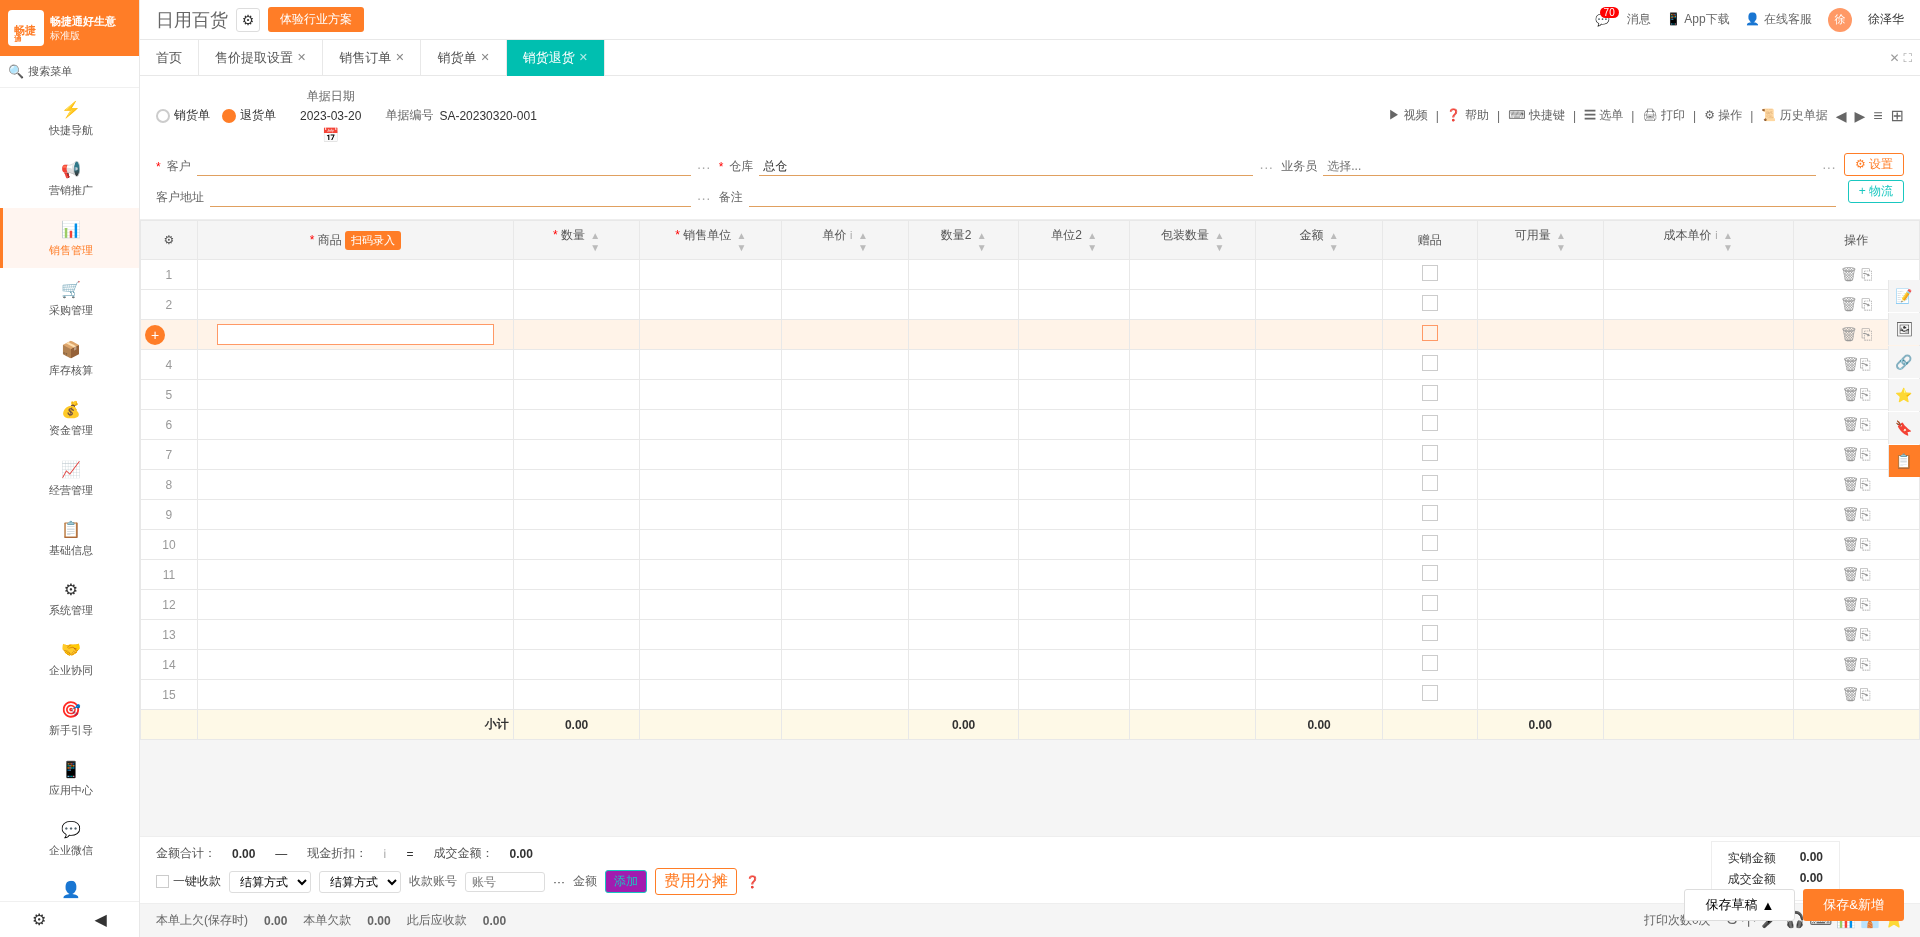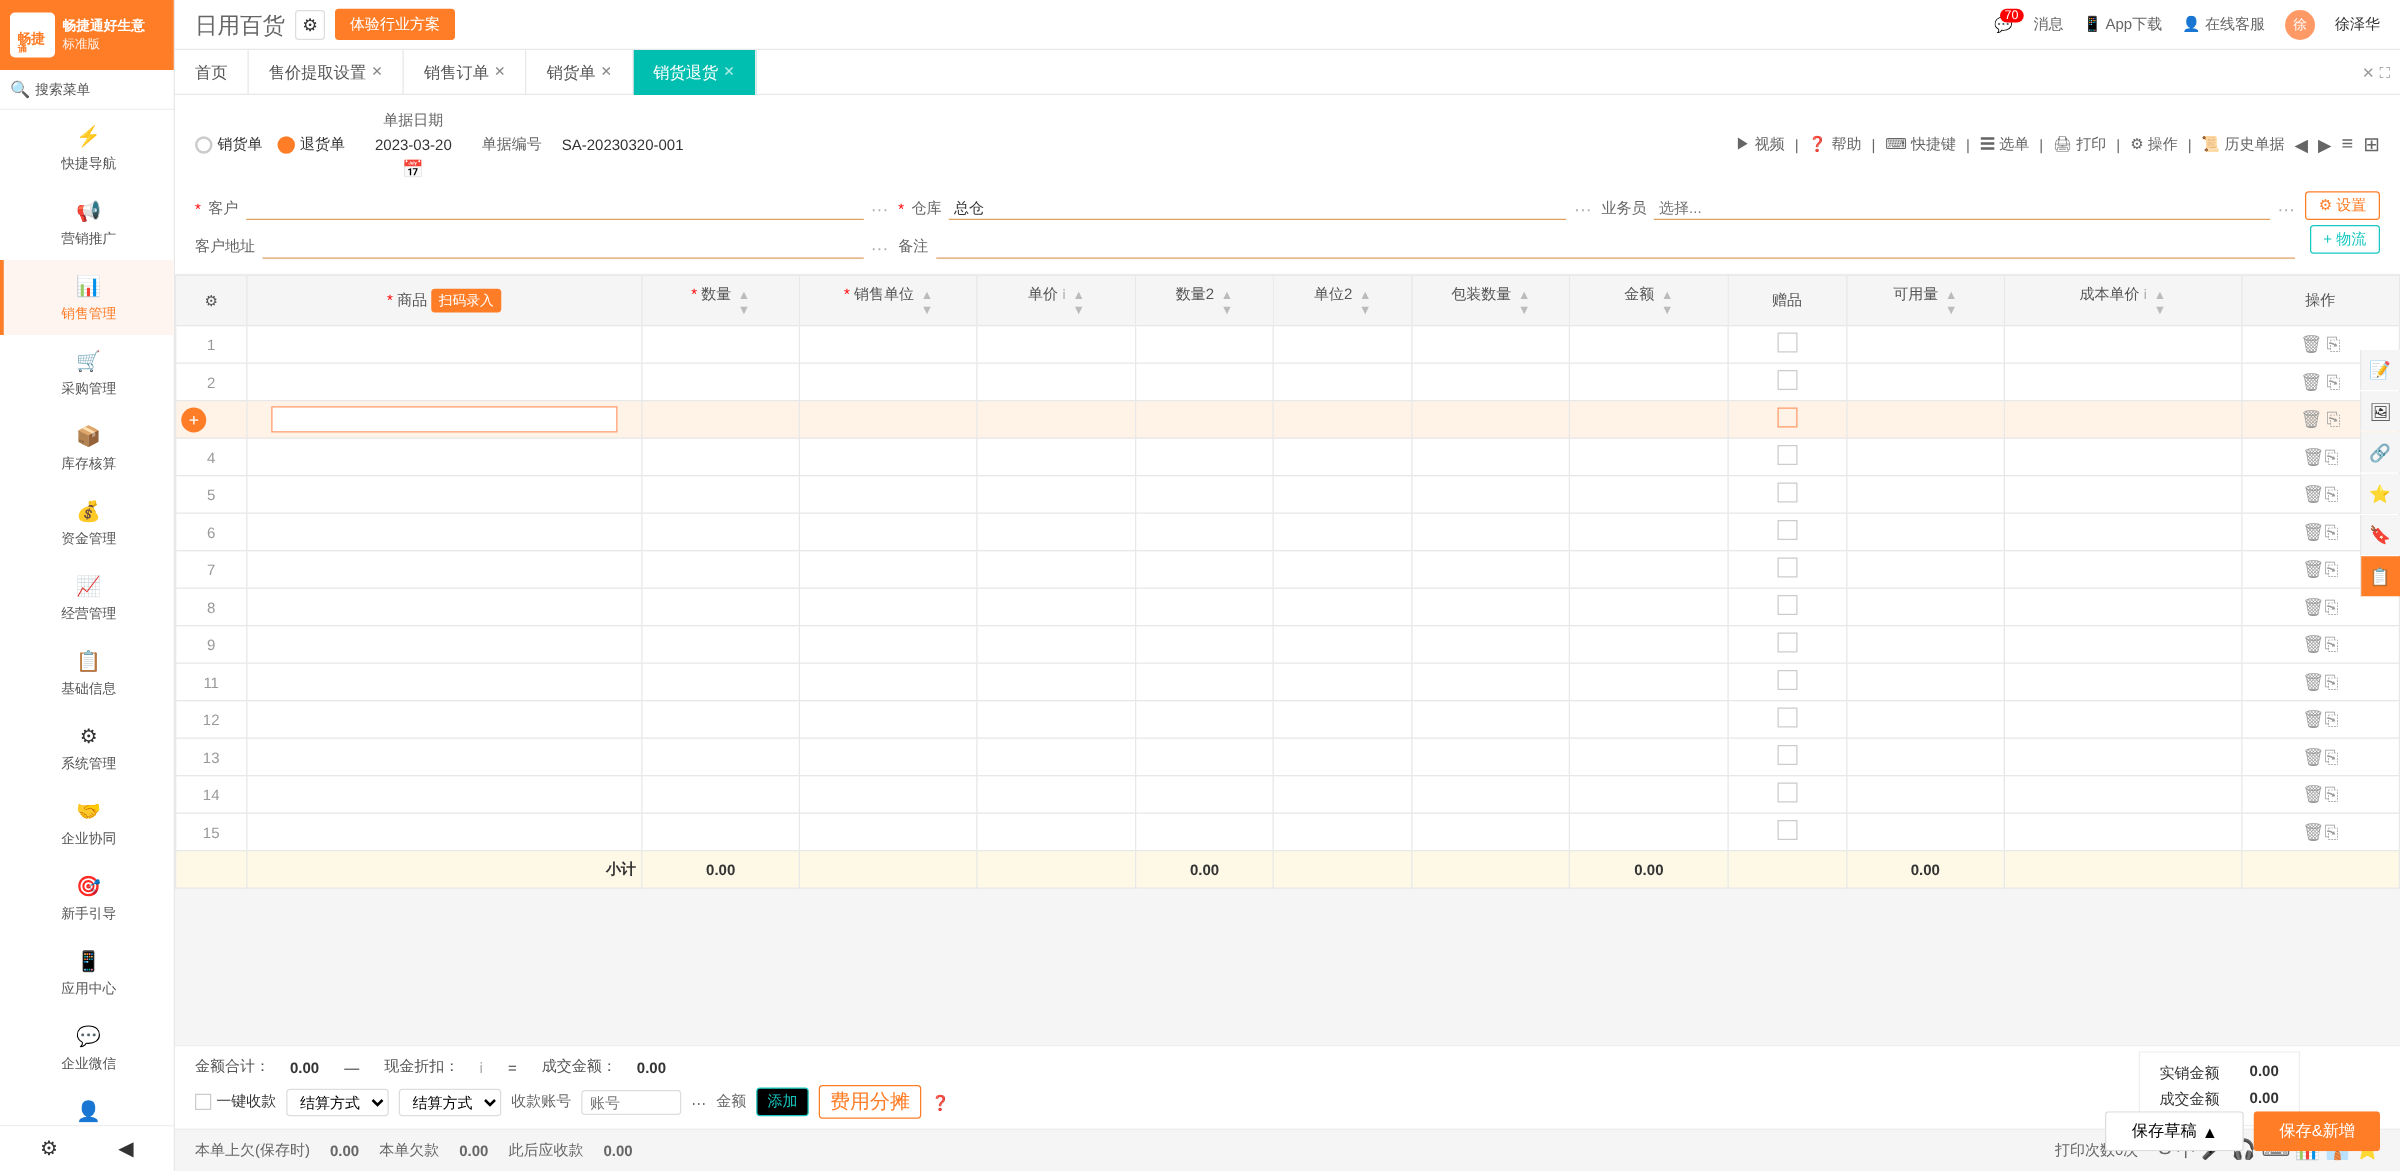--- a/index.html
+++ b/index.html
@@ -44,21 +44,21 @@
     
     .content { flex: 1; background: #f5f5f5; overflow: hidden; display: flex; flex-direction: column; }
     .form-area { background: #fff; padding: 12px 16px 8px; border-bottom: 1px solid #eee; }
     
     
     .form-top { display: flex; align-items: center; gap: 24px; margin-bottom: 10px; }
     .radio-group { display: flex; align-items: center; gap: 12px; }
     .radio-item { display: flex; align-items: center; gap: 4px; cursor: pointer; font-size: 12px; }
     .radio-circle { width: 14px; height: 14px; border-radius: 50%; border: 2px solid #ccc; }
     .radio-circle.checked { border-color: #ff7d27; background: #ff7d27; }
-    .form-field { display: flex; align-items: center; gap: 16px; font-size: 12px; }
+    .form-field { display: flex; align-items: center; gap: 6px; font-size: 12px; }
     .form-label { color: #666; white-space: nowrap; }
     .form-value { color: #333; }
     .date-field { display: flex; align-items: center; gap: 4px; flex-direction: column; }
     .cal-icon { font-size: 14px; color: #999; cursor: pointer; }
     .toolbar-right { margin-left: auto; display: flex; align-items: center; gap: 8px; font-size: 12px; color: #666; }
     .field-group { display: flex; align-items: center; gap: 6px; flex: 1; padding: 4px 0; }
     .req-star { color: #f00; }
     .field-input { flex: 1; border: none; border-bottom: 1px solid #e0a060; padding: 2px 4px; font-size: 12px; color: #333; outline: none; min-width: 60px; }
     .field-dots { color: #aaa; cursor: pointer; font-size: 14px; }
     .action-btns { display: flex; flex-direction: column; gap: 4px; align-items: flex-end; margin-left: 8px; }
@@ -88,21 +88,21 @@
     .summary-row { display: flex; align-items: center; gap: 16px; font-size: 12px; margin-bottom: 6px; }
     .sum-label { color: #555; }
     .sum-value { color: #333; font-weight: bold; }
     .minus-sign { color: #333; margin: 0 4px; }
     .eq-sign { color: #333; margin: 0 4px; }
     .payment-row { display: flex; align-items: center; gap: 8px; font-size: 12px; }
     .checkbox-label { display: flex; align-items: center; gap: 4px; cursor: pointer; }
     .mini-checkbox { width: 13px; height: 13px; border: 1px solid #ccc; display: inline-block; }
     .select-field { border: 1px solid #ddd; padding: 2px 6px; border-radius: 3px; font-size: 12px; background: #fff; }
     .input-field { border: 1px solid #ddd; padding: 2px 6px; border-radius: 3px; font-size: 12px; width: 80px; }
-    .add-btn { background: #000000; border: 1px solid #19c7c0; color: #19c7c0; padding: 2px 8px; border-radius: 3px; cursor: pointer; font-size: 12px; }
+    .add-btn { background: #a21caf; border: 1px solid #19c7c0; color: #19c7c0; padding: 2px 8px; border-radius: 3px; cursor: pointer; font-size: 12px; }
     .expense-btn { background: #fff; border: 1px solid #ff7d27; color: #ff7d27; padding: 2px 8px; border-radius: 3px; cursor: pointer; font-size: 16px; }
     .help-icon { color: #999; cursor: pointer; }
 
     
     .status-bar { background: #f5f5f5; border-top: 1px solid #eee; padding: 6px 16px; display: flex; align-items: center; gap: 16px; font-size: 12px; color: #666; }
     .summary-item { display: flex; justify-content: space-between; gap: 24px; margin-bottom: 4px; }
     .save-draft-btn { background: #fff; border: 1px solid #ddd; padding: 6px 20px; border-radius: 3px; cursor: pointer; font-size: 13px; display: flex; align-items: center; gap: 4px; }
     .save-new-btn { background: #ff7d27; color: #fff; border: none; padding: 6px 20px; border-radius: 3px; cursor: pointer; font-size: 13px; }
     .rp-item { width: 32px; height: 32px; background: #f5f5f5; display: flex; align-items: center; justify-content: center; cursor: pointer; font-size: 14px; border-left: 1px solid #e8e8e8; }
     .rp-item.orange { background: #ff7d27; color: #fff; }
@@ -567,20 +567,35 @@
                 <td></td>
                 <td></td>
                 <td></td>
                 <td></td>
                 <td><span class="checkbox-cell"></span></td>
                 <td></td>
                 <td></td>
                 <td><span class="delete-icon">🗑</span><span class="copy-icon">⎘</span></td>
               </tr>
             <tr>
+                <td><span class="row-num">10</span></td>
+                <td></td>
+                <td></td>
+                <td></td>
+                <td></td>
+                <td></td>
+                <td></td>
+                <td></td>
+                <td></td>
+                <td><span class="checkbox-cell"></span></td>
+                <td></td>
+                <td></td>
+                <td><span class="delete-icon">🗑</span><span class="copy-icon">⎘</span></td>
+              </tr>
+            <tr>
                 <td><span class="row-num">11</span></td>
                 <td></td>
                 <td></td>
                 <td></td>
                 <td></td>
                 <td></td>
                 <td></td>
                 <td></td>
                 <td></td>
                 <td><span class="checkbox-cell"></span></td>

